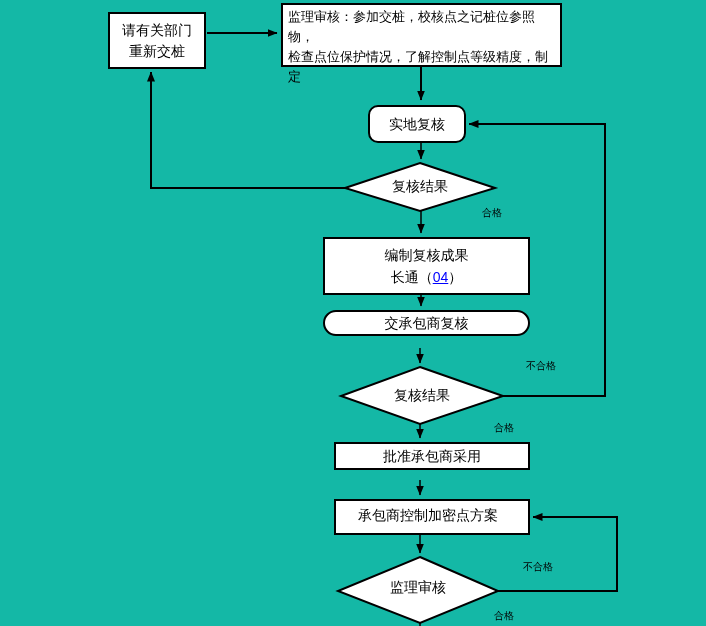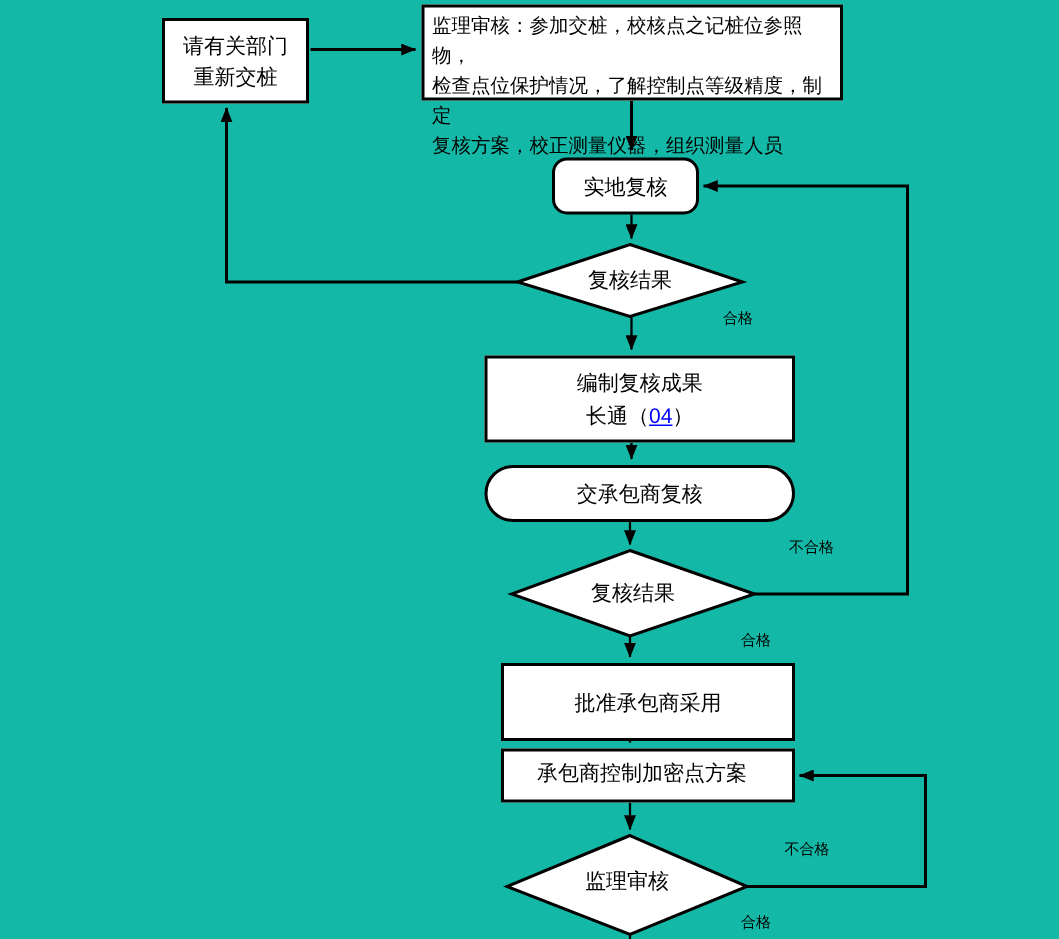--- a/index.html
+++ b/index.html
@@ -30,22 +30,22 @@
     line-height: 21px;
     text-align: center;
   }
   .box--request   { left: 108px; top: 12px;  width: 98px;  height: 57px; }
   .box--prep      { left: 281px; top: 3px;   width: 281px; height: 64px;
                     align-items: flex-start; justify-content: flex-start;
                     text-align: left; font-size: 13px; line-height: 20px;
                     padding: 2px 5px; }
   .box--field     { left: 368px; top: 105px; width: 98px;  height: 38px; border-radius: 10px; }
   .box--compile   { left: 323px; top: 237px; width: 207px; height: 58px; line-height: 22px; }
-  .box--submit    { left: 323px; top: 310px; width: 207px; height: 38px; border-radius: 19px; }
-  .box--approve   { left: 334px; top: 442px; width: 196px; height: 52px; }
+  .box--submit    { left: 323px; top: 310px; width: 207px; height: 26px; border-radius: 19px; }
+  .box--approve   { left: 334px; top: 442px; width: 196px; height: 28px; }
   .box--plan      { left: 334px; top: 499px; width: 196px; height: 36px;
                     align-items: flex-start; justify-content: flex-start;
                     text-align: left; padding: 4px 0 0 22px; }
   .diamond-label {
     position: absolute;
     display: flex;
     align-items: center;
     justify-content: center;
     font-size: 14px;
     pointer-events: none;
@@ -118,21 +118,20 @@
   </svg>
 
   <div class="box box--request">
     <div>请有关部门</div>
     <div>重新交桩</div>
   </div>
 
   <div class="box box--prep">
     <div>监理审核：参加交桩，校核点之记桩位参照物，</div>
     <div>检查点位保护情况，了解控制点等级精度，制定</div>
-    <div>复核方案，校正测量仪器，组织测量人员</div>
   </div>
 
   <div class="box box--field">
     <div>实地复核</div>
   </div>
 
   <div class="box box--compile">
     <div>编制复核成果</div>
     <div>
       <span>长通（</span><span class="doc-link">04</span><span>）</span>

